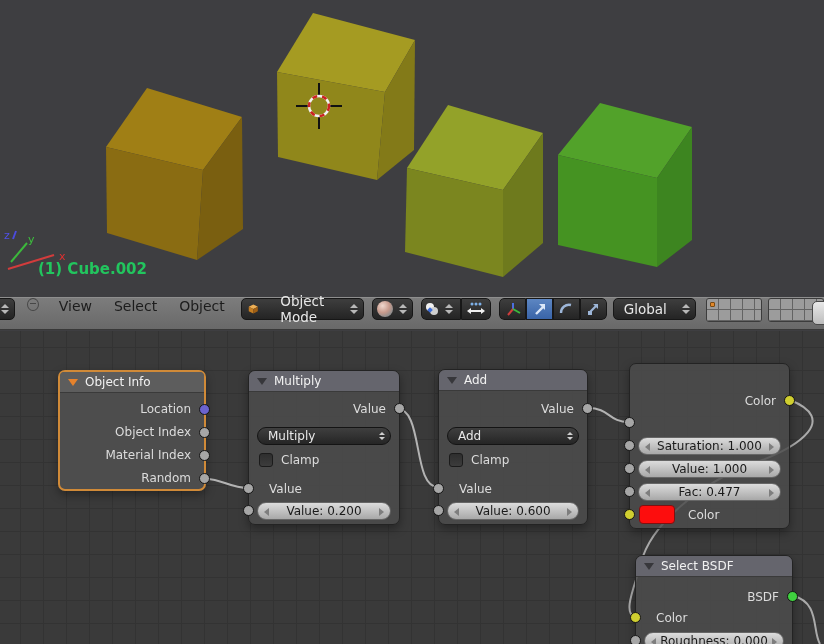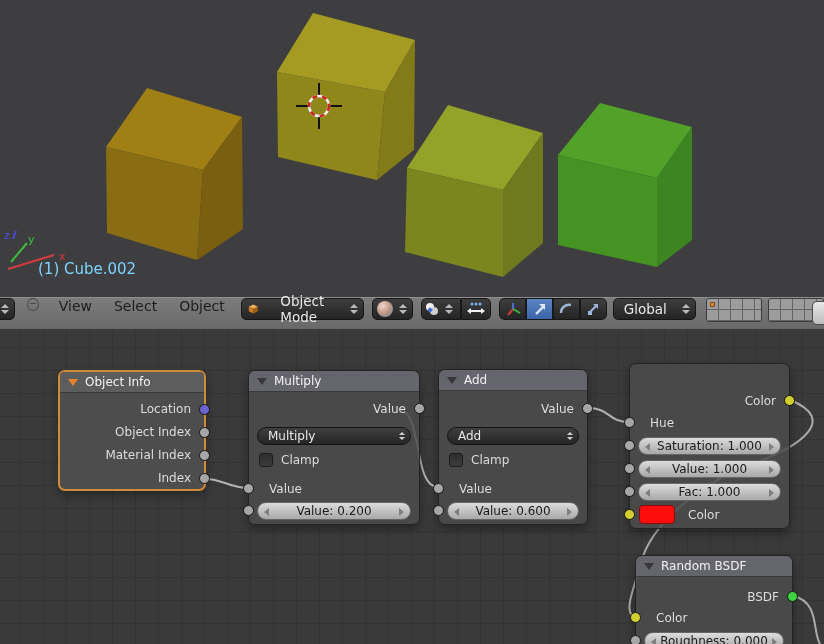--- a/index.html
+++ b/index.html
@@ -2,21 +2,21 @@
 <html><head>
 <meta charset="utf-8">
 <style>
   * { margin:0; padding:0; box-sizing:border-box; }
   body { font-family:"DejaVu Sans", sans-serif; background:#222; }
   .screen { position:relative; width:824px; height:644px; overflow:hidden; background:#3e3e41; }
 
   
   .viewport { position:absolute; left:0; top:0; width:824px; height:297px; background:#3e3e41; }
   .viewport svg { position:absolute; left:0; top:0; }
-  .view-label { position:absolute; left:38px; top:260px; color:#7dd3fc; font-size:15px; }
+  .view-label { position:absolute; left:38px; top:260px; color:#22c55e; font-size:15px;font-weight:bold; }
 
   
   .vheader { position:absolute; left:0; top:297px; width:824px; height:33px;
              background:linear-gradient(#7c7c7c,#696969); border-top:1px solid #8e8e8e;
              border-bottom:1px solid #383838; display:flex; align-items:flex-start; }
   .menu-label { color:#1c1c1c; font-size:14px; padding:0 4px; }
   .btn-dark { display:flex; align-items:center; height:22px;
               background:linear-gradient(#3e3e3e,#242424); border:1px solid #171717;
               border-radius:5px; color:#e8e8e8; font-size:13.5px; }
   .spinner { display:flex; flex-direction:column; justify-content:center; gap:2px; padding:0 5px; }
@@ -274,28 +274,28 @@
     </svg>
 
     <div class="node selected" style="left:58px;top:39px;width:148px;height:121px">
       <div class="node-header">
         <span class="tri orange"></span>
         <span>Object Info</span>
       </div>
       <div class="nrow right" style="top:28px">Location</div>
       <div class="nrow right" style="top:51px">Object Index</div>
       <div class="nrow right" style="top:74px">Material Index</div>
-      <div class="nrow right" style="top:97px">Index</div>
+      <div class="nrow right" style="top:97px">Random</div>
       <span class="socket r sock-vec" style="top:32px"></span>
       <span class="socket r sock-gray" style="top:55px"></span>
       <span class="socket r sock-gray" style="top:78px"></span>
       <span class="socket r sock-gray" style="top:101px"></span>
     </div>
 
-    <div class="node" style="left:248px;top:39px;width:172px;height:155px">
+    <div class="node" style="left:248px;top:39px;width:152px;height:155px">
       <div class="node-header">
         <span class="tri"></span>
         <span>Multiply</span>
       </div>
       <div class="nrow right" style="top:29px">Value</div>
       <div class="ndrop" style="top:56px">
         <span>Multiply</span>
         <span class="spinner">
             <i class="up"></i>
             <i class="dn"></i>
@@ -339,50 +339,49 @@
         <span>Value: 0.600</span>
         <span class="a-r"></span>
       </div>
       <span class="socket r sock-gray" style="top:33px"></span>
       <span class="socket l sock-gray" style="top:113px"></span>
       <span class="socket l sock-gray" style="top:135px"></span>
     </div>
 
     <div class="node" style="left:629px;top:32px;width:161px;height:166px">
       <div class="nrow right" style="top:28px">Color</div>
-      <div class="nrow left" style="top:50px">Hue</div>
       <div class="nslider" style="top:73px">
         <span class="a-l"></span>
         <span>Saturation: 1.000</span>
         <span class="a-r"></span>
       </div>
       <div class="nslider" style="top:96px">
         <span class="a-l"></span>
         <span>Value: 1.000</span>
         <span class="a-r"></span>
       </div>
       <div class="nslider" style="top:119px">
         <span class="a-l"></span>
-        <span>Fac: 1.000</span>
+        <span>Fac: 0.477</span>
         <span class="a-r"></span>
       </div>
       <div class="swatch" style="top:141px"></div>
       <div class="nrow" style="top:142px;left:58px">Color</div>
       <span class="socket r sock-col" style="top:31px"></span>
       <span class="socket l sock-gray" style="top:53px"></span>
       <span class="socket l sock-gray" style="top:76px"></span>
       <span class="socket l sock-gray" style="top:99px"></span>
       <span class="socket l sock-gray" style="top:122px"></span>
       <span class="socket l sock-col" style="top:145px"></span>
     </div>
 
     <div class="node" style="left:635px;top:224px;width:158px;height:104px">
       <div class="node-header">
         <span class="tri"></span>
-        <span>Random BSDF</span>
+        <span>Select BSDF</span>
       </div>
       <div class="nrow right" style="top:32px">BSDF</div>
       <div class="nrow left" style="top:53px">Color</div>
       <div class="nslider" style="top:76px">
         <span class="a-l"></span>
         <span>Roughness: 0.000</span>
         <span class="a-r"></span>
       </div>
       <span class="socket r sock-shd" style="top:35px"></span>
       <span class="socket l sock-col" style="top:56px"></span>

